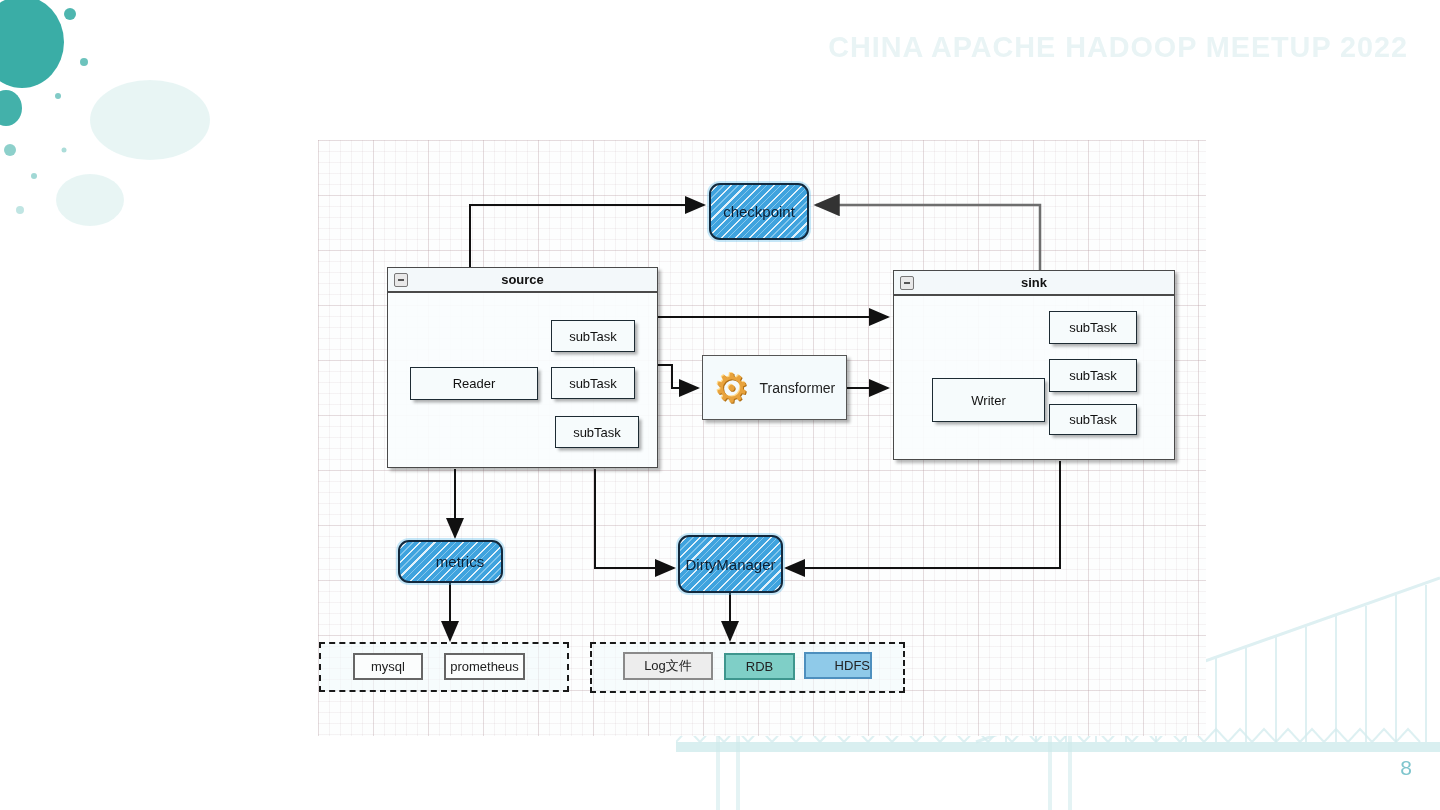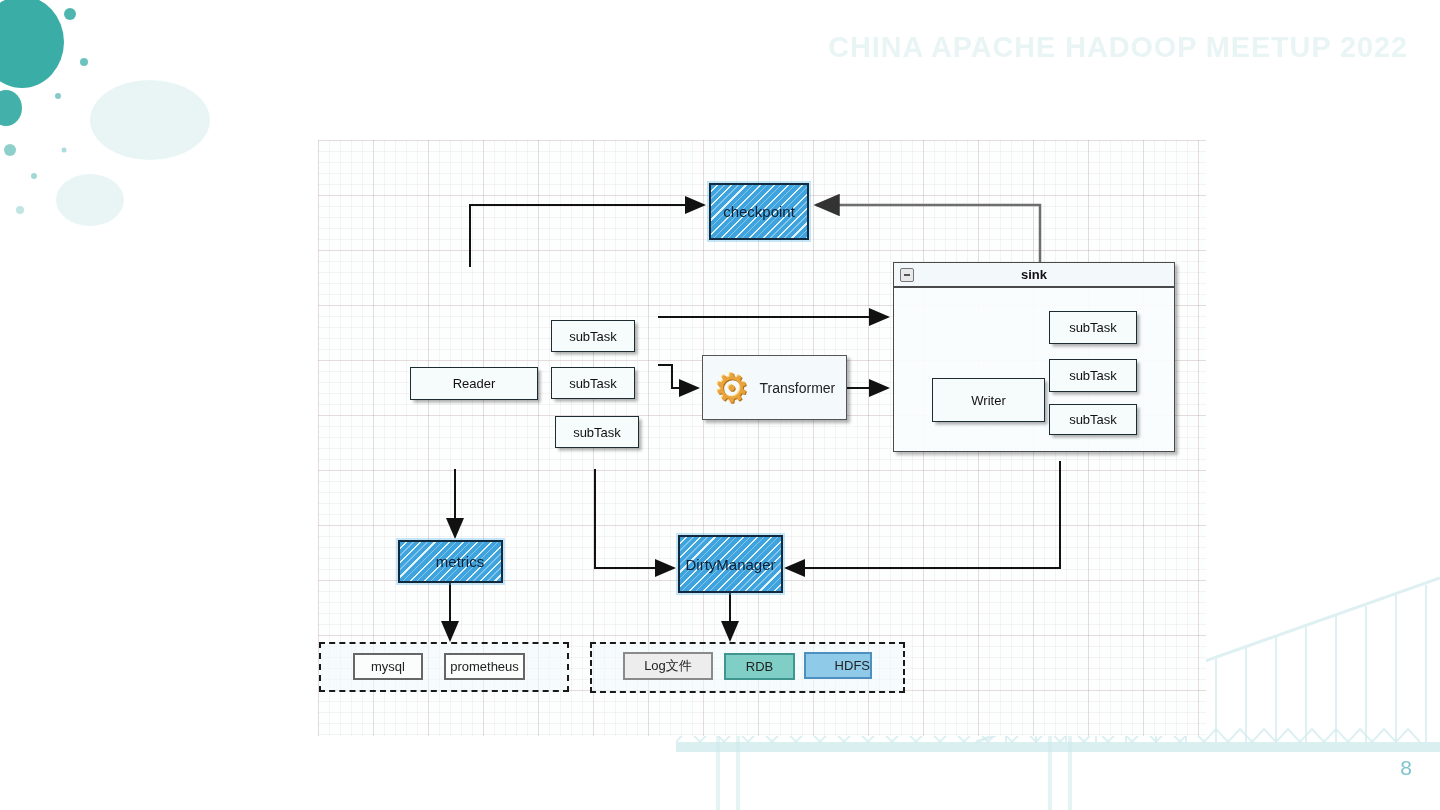--- a/index.html
+++ b/index.html
@@ -43,21 +43,21 @@
   }
   .wires { position:absolute; left:0; top:0; width:888px; height:596px; }
 
   
   .sketch-node {
     position:absolute; display:flex; align-items:center; justify-content:center;
     background-color:#3FA3DE;
     background-image:repeating-linear-gradient(135deg,
       rgba(255,255,255,0) 0 4px, rgba(255,255,255,.85) 4px 5.5px,
       rgba(255,255,255,0) 5.5px 9px, rgba(190,228,248,.55) 9px 10px);
-    border:2.5px solid #13293d; border-radius:0;
+    border:2.5px solid #13293d; border-radius:11px;
     box-shadow:0 0 0 2px rgba(90,185,235,.35);
     color:#0c1f33; font-size:15px;
   }
 
   
   .window {
     position:absolute; border:1px solid #4a4a4a;
     background:rgba(249,253,254,.9);
     box-shadow:3px 3px 3px rgba(0,0,0,.28);
   }
@@ -170,34 +170,40 @@
       <path d="M277 329 V428 H356" fill="none" stroke="#111" stroke-width="2" marker-end="url(#ab)"></path>
       <path d="M742 321 V428 H468" fill="none" stroke="#111" stroke-width="2" marker-end="url(#ab)"></path>
       <path d="M132 443 V500" fill="none" stroke="#111" stroke-width="2" marker-end="url(#ab)"></path>
       <path d="M412 453 V500" fill="none" stroke="#111" stroke-width="2" marker-end="url(#ab)"></path>
     </svg>
 
     <div class="sketch-node" style="left:391px; top:43px; width:100px; height:57px;">
       <span>checkpoint</span>
     </div>
 
+    <div class="window" style="left:69px; top:127px; width:271px; height:201px;">
+      <div class="titlebar">
+        <span class="min-btn"></span>
+        <span class="title">source</span>
+      </div>
+    </div>
     <div class="box" style="left:92px; top:227px; width:128px; height:33px;">
       <span>Reader</span>
     </div>
     <div class="box" style="left:233px; top:180px; width:84px; height:32px;">
       <span>subTask</span>
     </div>
     <div class="box" style="left:233px; top:227px; width:84px; height:32px;">
       <span>subTask</span>
     </div>
     <div class="box" style="left:237px; top:276px; width:84px; height:32px;">
       <span>subTask</span>
     </div>
 
-    <div class="window" style="left:575px; top:122px; width:282px; height:190px;">
+    <div class="window" style="left:575px; top:130px; width:282px; height:190px;">
       <div class="titlebar">
         <span class="min-btn"></span>
         <span class="title">sink</span>
       </div>
     </div>
     <div class="box" style="left:614px; top:238px; width:113px; height:44px;">
       <span>Writer</span>
     </div>
     <div class="box" style="left:731px; top:171px; width:88px; height:33px;">
       <span>subTask</span>

